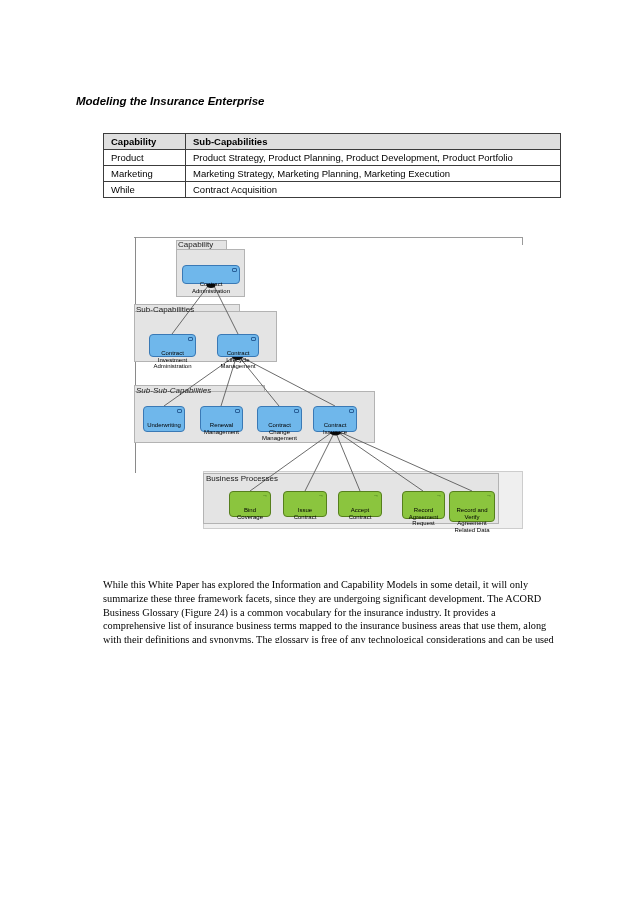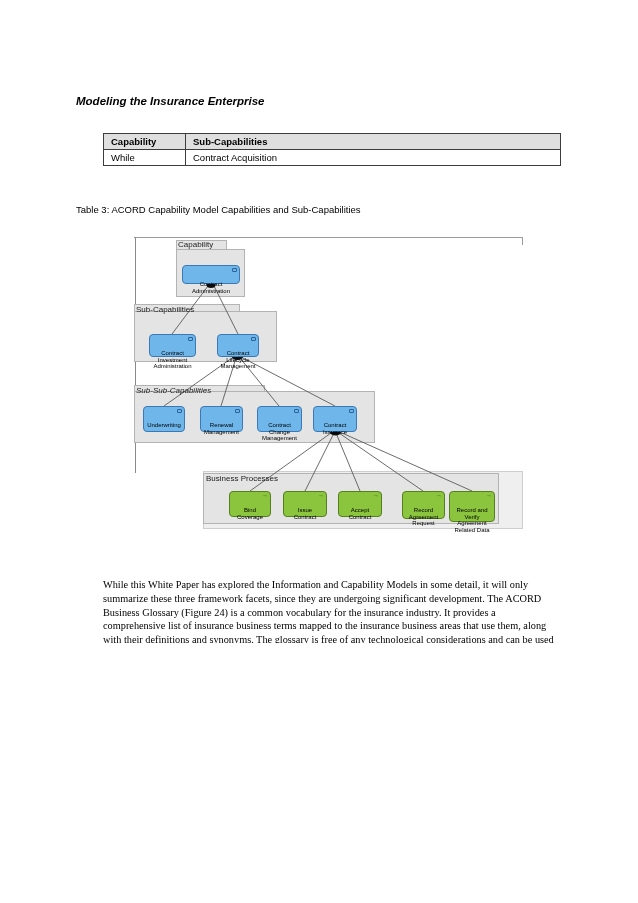--- a/index.html
+++ b/index.html
@@ -54,27 +54,34 @@
 
   <div class="doc-title">Modeling the Insurance Enterprise</div>
 
   <table class="cap-table">
     <tbody>
         <tr>
       <th class="c1">Capability</th>
       <th>Sub-Capabilities</th>
     </tr>
     <tr>
+      <td class="c1">Product</td>
+      <td>Product Strategy, Product Planning, Product Development, Product Portfolio</td>
+    </tr>
+    <tr>
+      <td class="c1">Marketing</td>
+      <td>Marketing Strategy, Marketing Planning, Marketing Execution</td>
+    </tr>
+    <tr>
       <td class="c1">While</td>
       <td>Contract Acquisition</td>
     </tr>
   </tbody>
     </table>
 
-  <div class="caption tbl-caption">Table 3: ACORD Capability Model Capabilities and Sub-Capabilities</div>
 
   <div class="figure">
     <div class="fig-line fig-top-line"></div>
     <div class="fig-line fig-left-line"></div>
     <div class="fig-line fig-right-notch"></div>
 
     <div class="grp-tab" style="left:44px; top:5px; width:51px; height:10px;"></div>
     <div class="grp" style="left:44px; top:14px; width:69px; height:48px;"></div>
     <div class="grp-label" style="left:46px; top:5px;">Capability</div>
 

